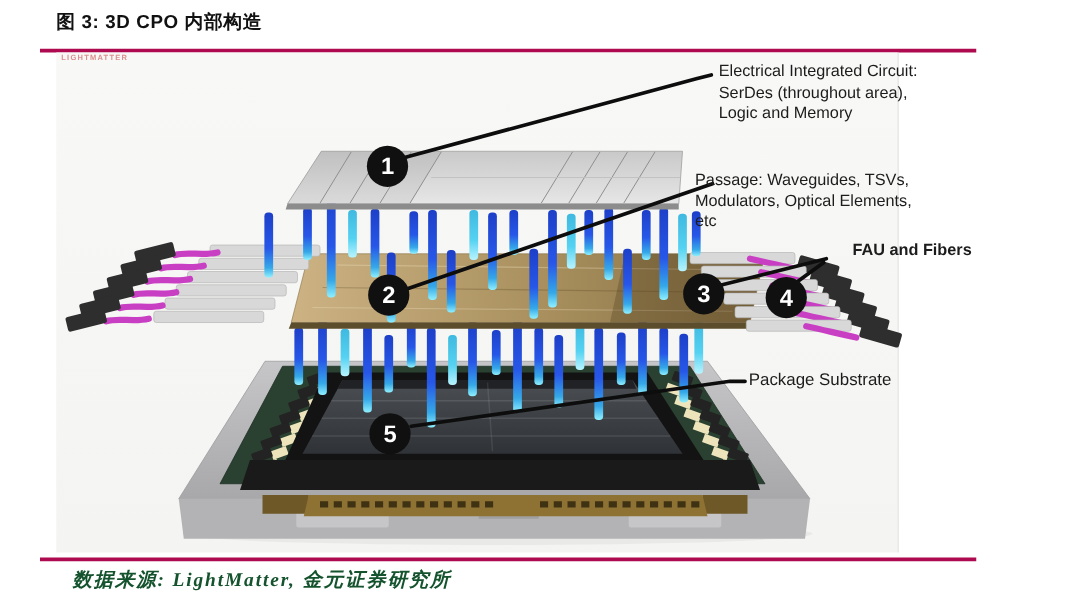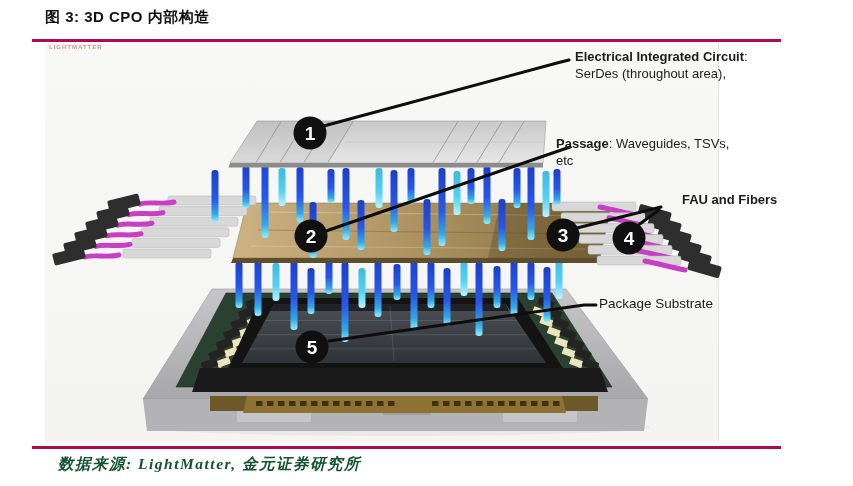--- a/index.html
+++ b/index.html
@@ -9,21 +9,21 @@
         color:#111;letter-spacing:0.5px;white-space:nowrap;}
   .rule{position:absolute;left:32px;width:768px;height:2.5px;background:var(--rule,#ae0a4f);}
   .rule-top{top:39px;}
   .rule-bottom{top:446px;}
   .photo{position:absolute;left:45px;top:42px;width:673px;height:400px;
         background:linear-gradient(#f8f8f6,#f4f4f2);border-right:1px solid #e2e2e0;}
   .watermark{position:absolute;left:4px;top:2px;font-size:6px;letter-spacing:1px;
         color:var(--wm,#dc8f8f);font-weight:bold;}
   svg.overlay{position:absolute;left:0;top:0;}
   .label{position:absolute;font-size:13px;line-height:16.5px;color:#1c1c1c;}
-  .label .b{font-weight:bold;}
+  .label .b{font-weight:normal;}
   .label-eic{left:575px;top:49px;}
   .label-passage{left:556px;top:136px;}
   .label-fau{left:670px;top:192px;font-weight:bold;font-size:13px;padding-left:12px;}
   .label-substrate{left:599px;top:296px;font-weight:normal;font-size:13.5px;}
   .source{position:absolute;left:58px;top:454px;font-family:"Liberation Serif",serif;
         font-style:italic;font-weight:600;font-size:15.5px;letter-spacing:1.5px;color:#14532d;}
   .callout-num{font:bold 19px "Liberation Sans",sans-serif;fill:#fff;}
 </style>
 </head>
 <body>
@@ -283,24 +283,26 @@
       <circle cx="629" cy="238" r="16.5" fill="#101010"></circle>
       <text class="callout-num" x="629" y="244.5" text-anchor="middle">4</text>
       <circle cx="312" cy="347" r="16.5" fill="#101010"></circle>
       <text class="callout-num" x="312" y="353.5" text-anchor="middle">5</text>
     </g>
   </svg>
 
   <div class="label label-eic">
     <div><span class="b">Electrical Integrated Circuit</span><span>:</span></div>
     <div>SerDes (throughout area),</div>
+    <div>Logic and Memory</div>
   </div>
 
   <div class="label label-passage">
     <div><span class="b">Passage</span><span>: Waveguides, TSVs,</span></div>
+    <div>Modulators, Optical Elements,</div>
     <div>etc</div>
   </div>
 
   <div class="label label-fau">FAU and Fibers</div>
   <div class="label label-substrate">Package Substrate</div>
 
   <div class="rule rule-bottom"></div>
   <div class="source">数据来源: LightMatter, 金元证券研究所</div>
 </div>
 

